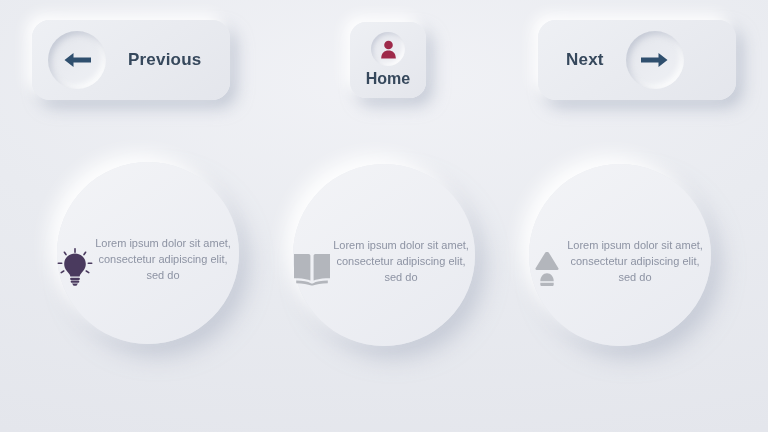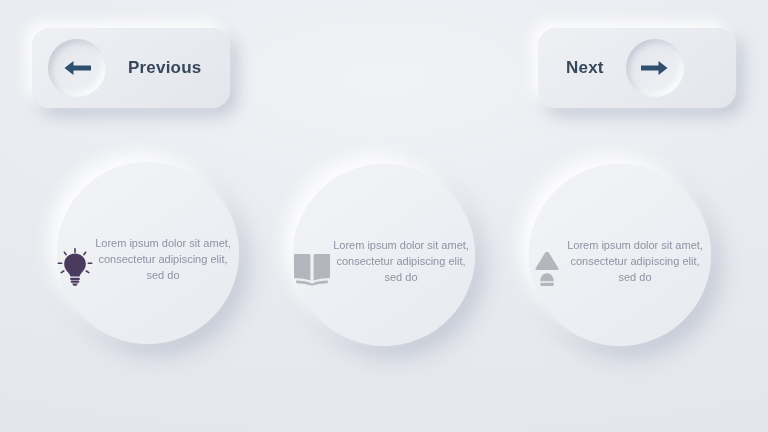--- a/index.html
+++ b/index.html
@@ -20,21 +20,21 @@
   .canvas {
     position: absolute;
     inset: 0;
     background:
       radial-gradient(120% 90% at 50% 18%, #f1f2f6 0%, #e9ebf0 48%, #e4e6ec 100%);
   }
 
   
   .nav-row {
     position: absolute;
-    left: 0; top: 8px;
+    left: 0; top: 0;
     width: 768px;
     height: 120px;
   }
 
   .nav-btn {
     position: absolute;
     background: linear-gradient(145deg, #eef0f4 0%, #e4e6ec 100%);
     border-radius: 18px;
     box-shadow:
       -6px -6px 14px rgba(255,255,255,0.95),
@@ -171,20 +171,29 @@
 
   <div class="nav-btn prev">
     <span class="arrow-well">
       <svg width="30" height="16" viewBox="0 0 30 16" aria-hidden="true">
         <path d="M11.5 1 L2.5 8 L11.5 15 L11.5 10.4 L29 10.4 L29 5.6 L11.5 5.6 Z" fill="#2f4f6e"></path>
       </svg>
     </span>
     <span class="nav-label">Previous</span>
   </div>
 
+  <div class="nav-btn home">
+    <span class="home-icon-well">
+      <svg width="17" height="19" viewBox="0 0 17 19" aria-hidden="true">
+        <circle cx="8.5" cy="5" r="4.3" fill="#9e2a4a"></circle>
+        <path d="M1.2 18.5 C1.2 12.9 4.4 10.4 8.5 10.4 C12.6 10.4 15.8 12.9 15.8 18.5 Z" fill="#9e2a4a"></path>
+      </svg>
+    </span>
+    <span class="home-label">Home</span>
+  </div>
 
   <div class="nav-btn next">
     <span class="nav-label">Next</span>
     <span class="arrow-well">
       <svg width="30" height="16" viewBox="0 0 30 16" aria-hidden="true">
         <path d="M18.5 1 L27.5 8 L18.5 15 L18.5 10.4 L1 10.4 L1 5.6 L18.5 5.6 Z" fill="#2f4f6e"></path>
       </svg>
     </span>
   </div>
 

